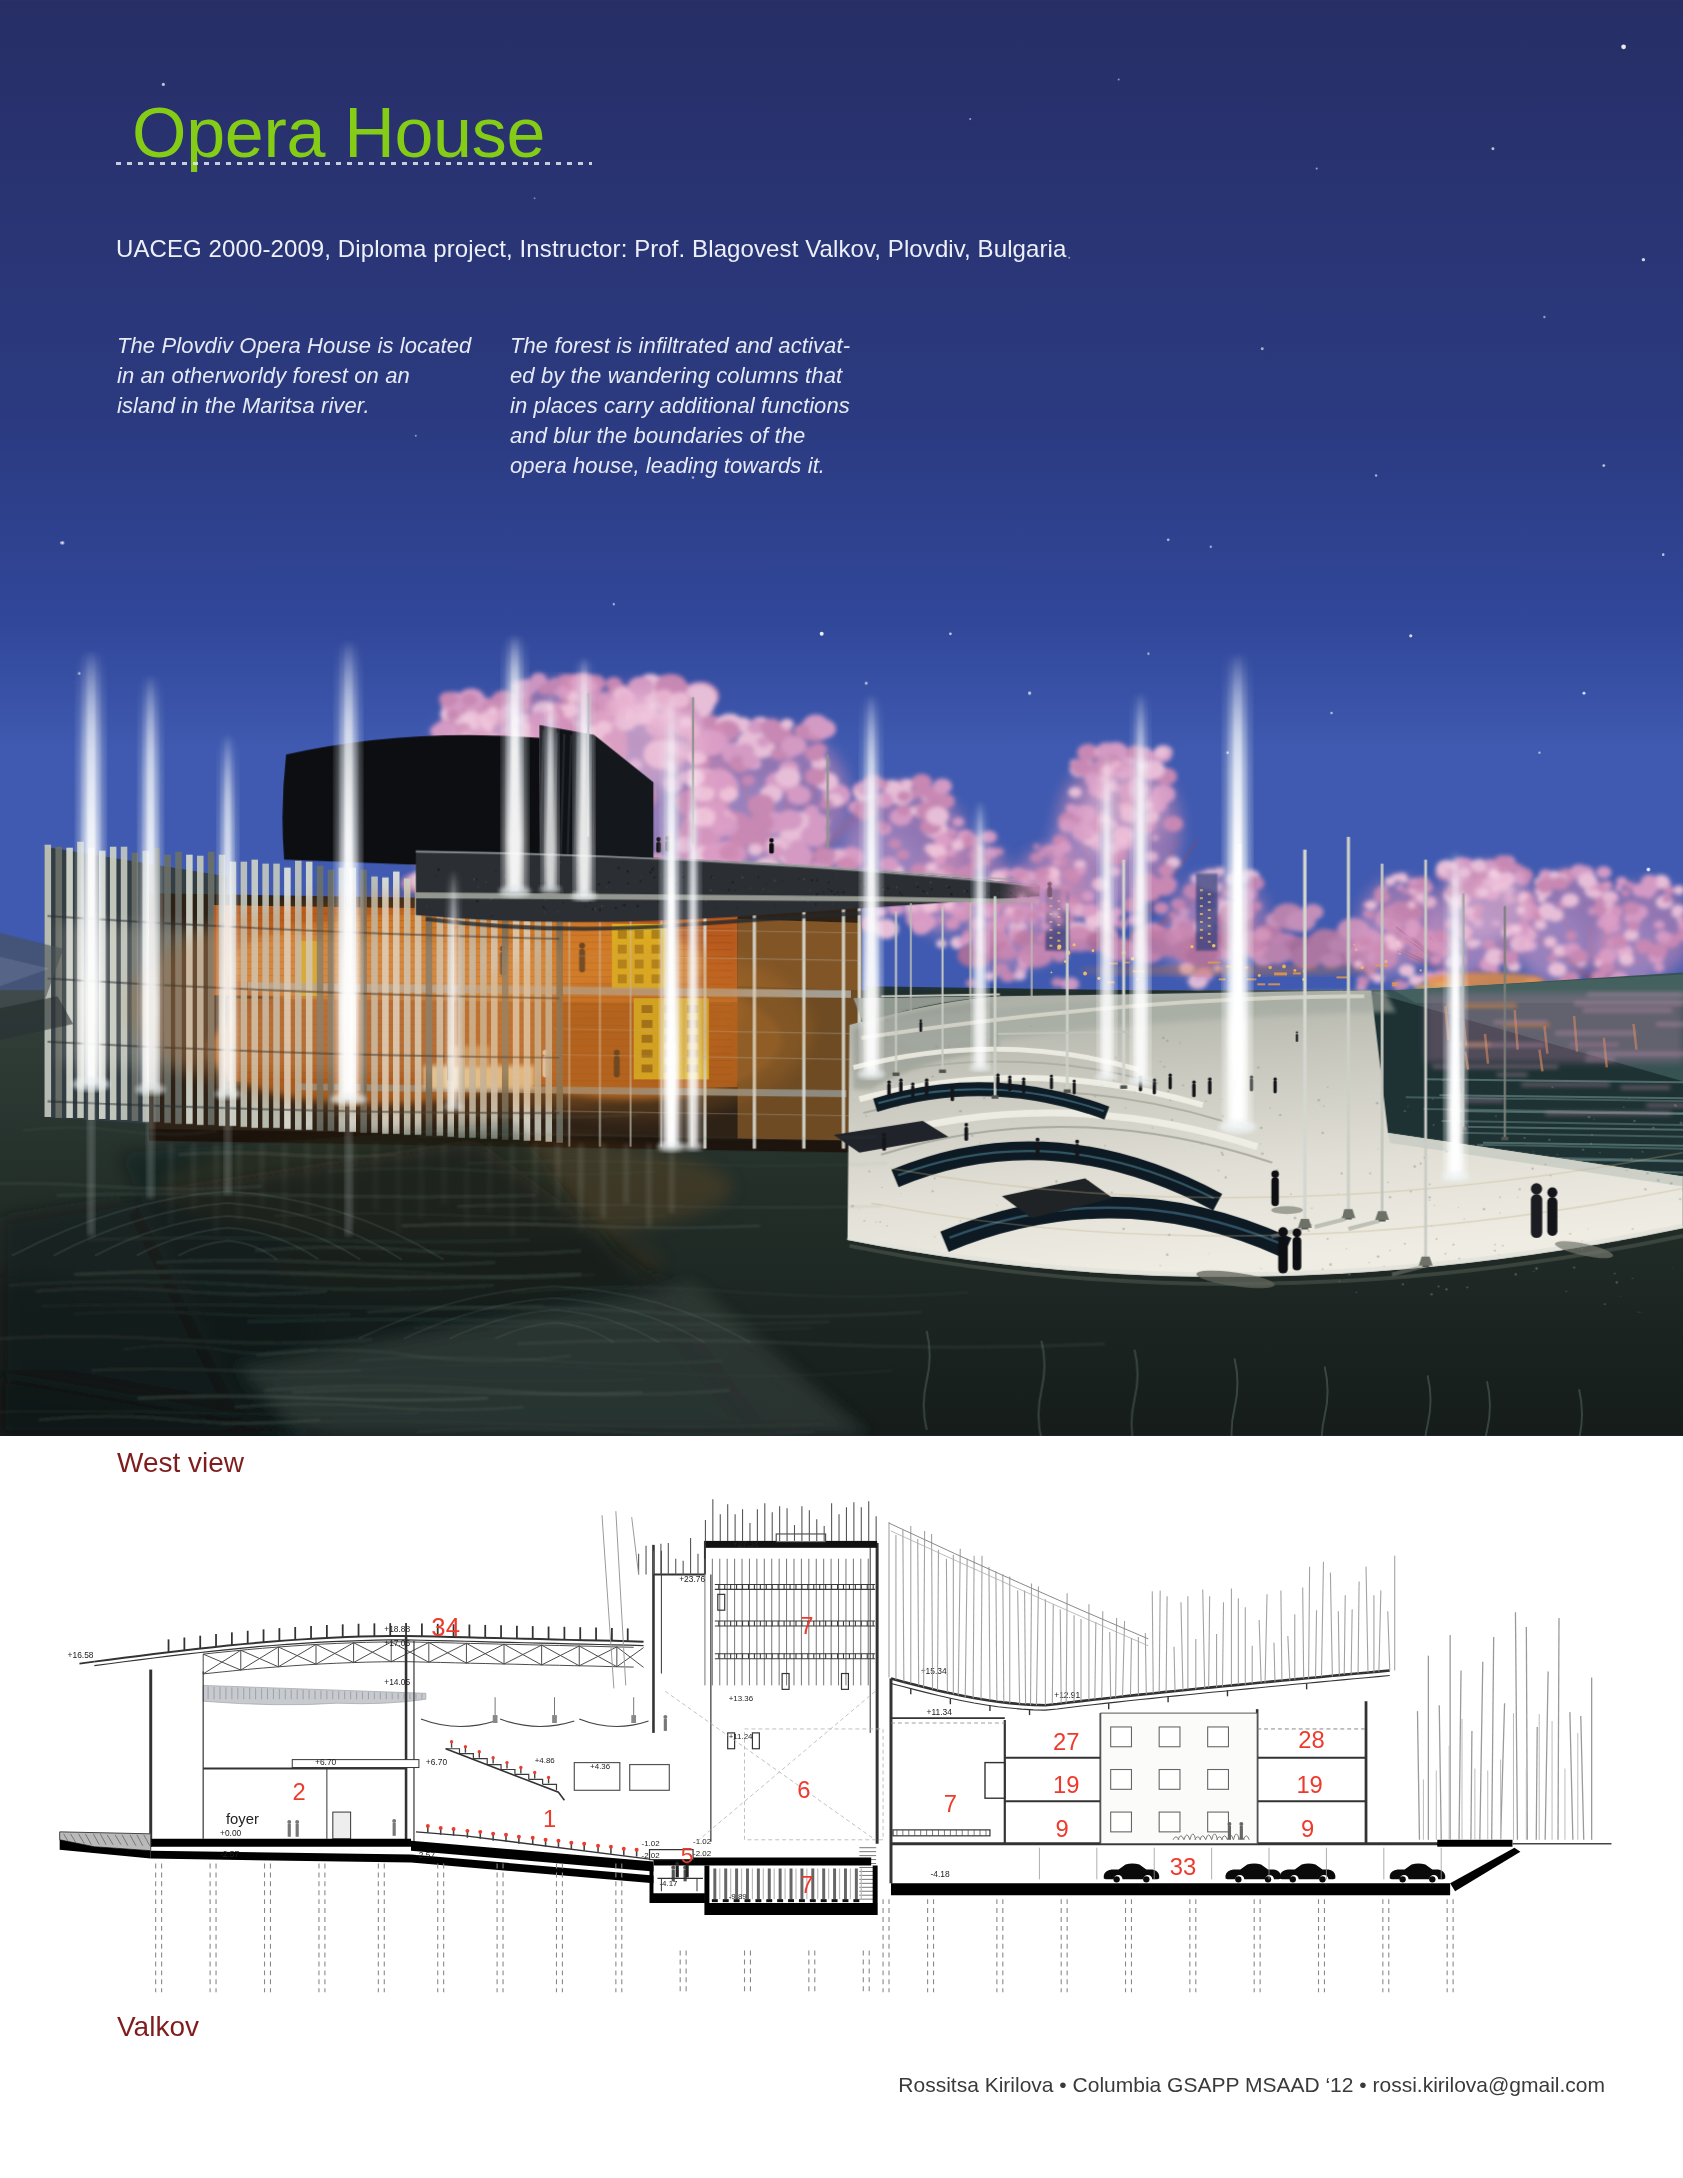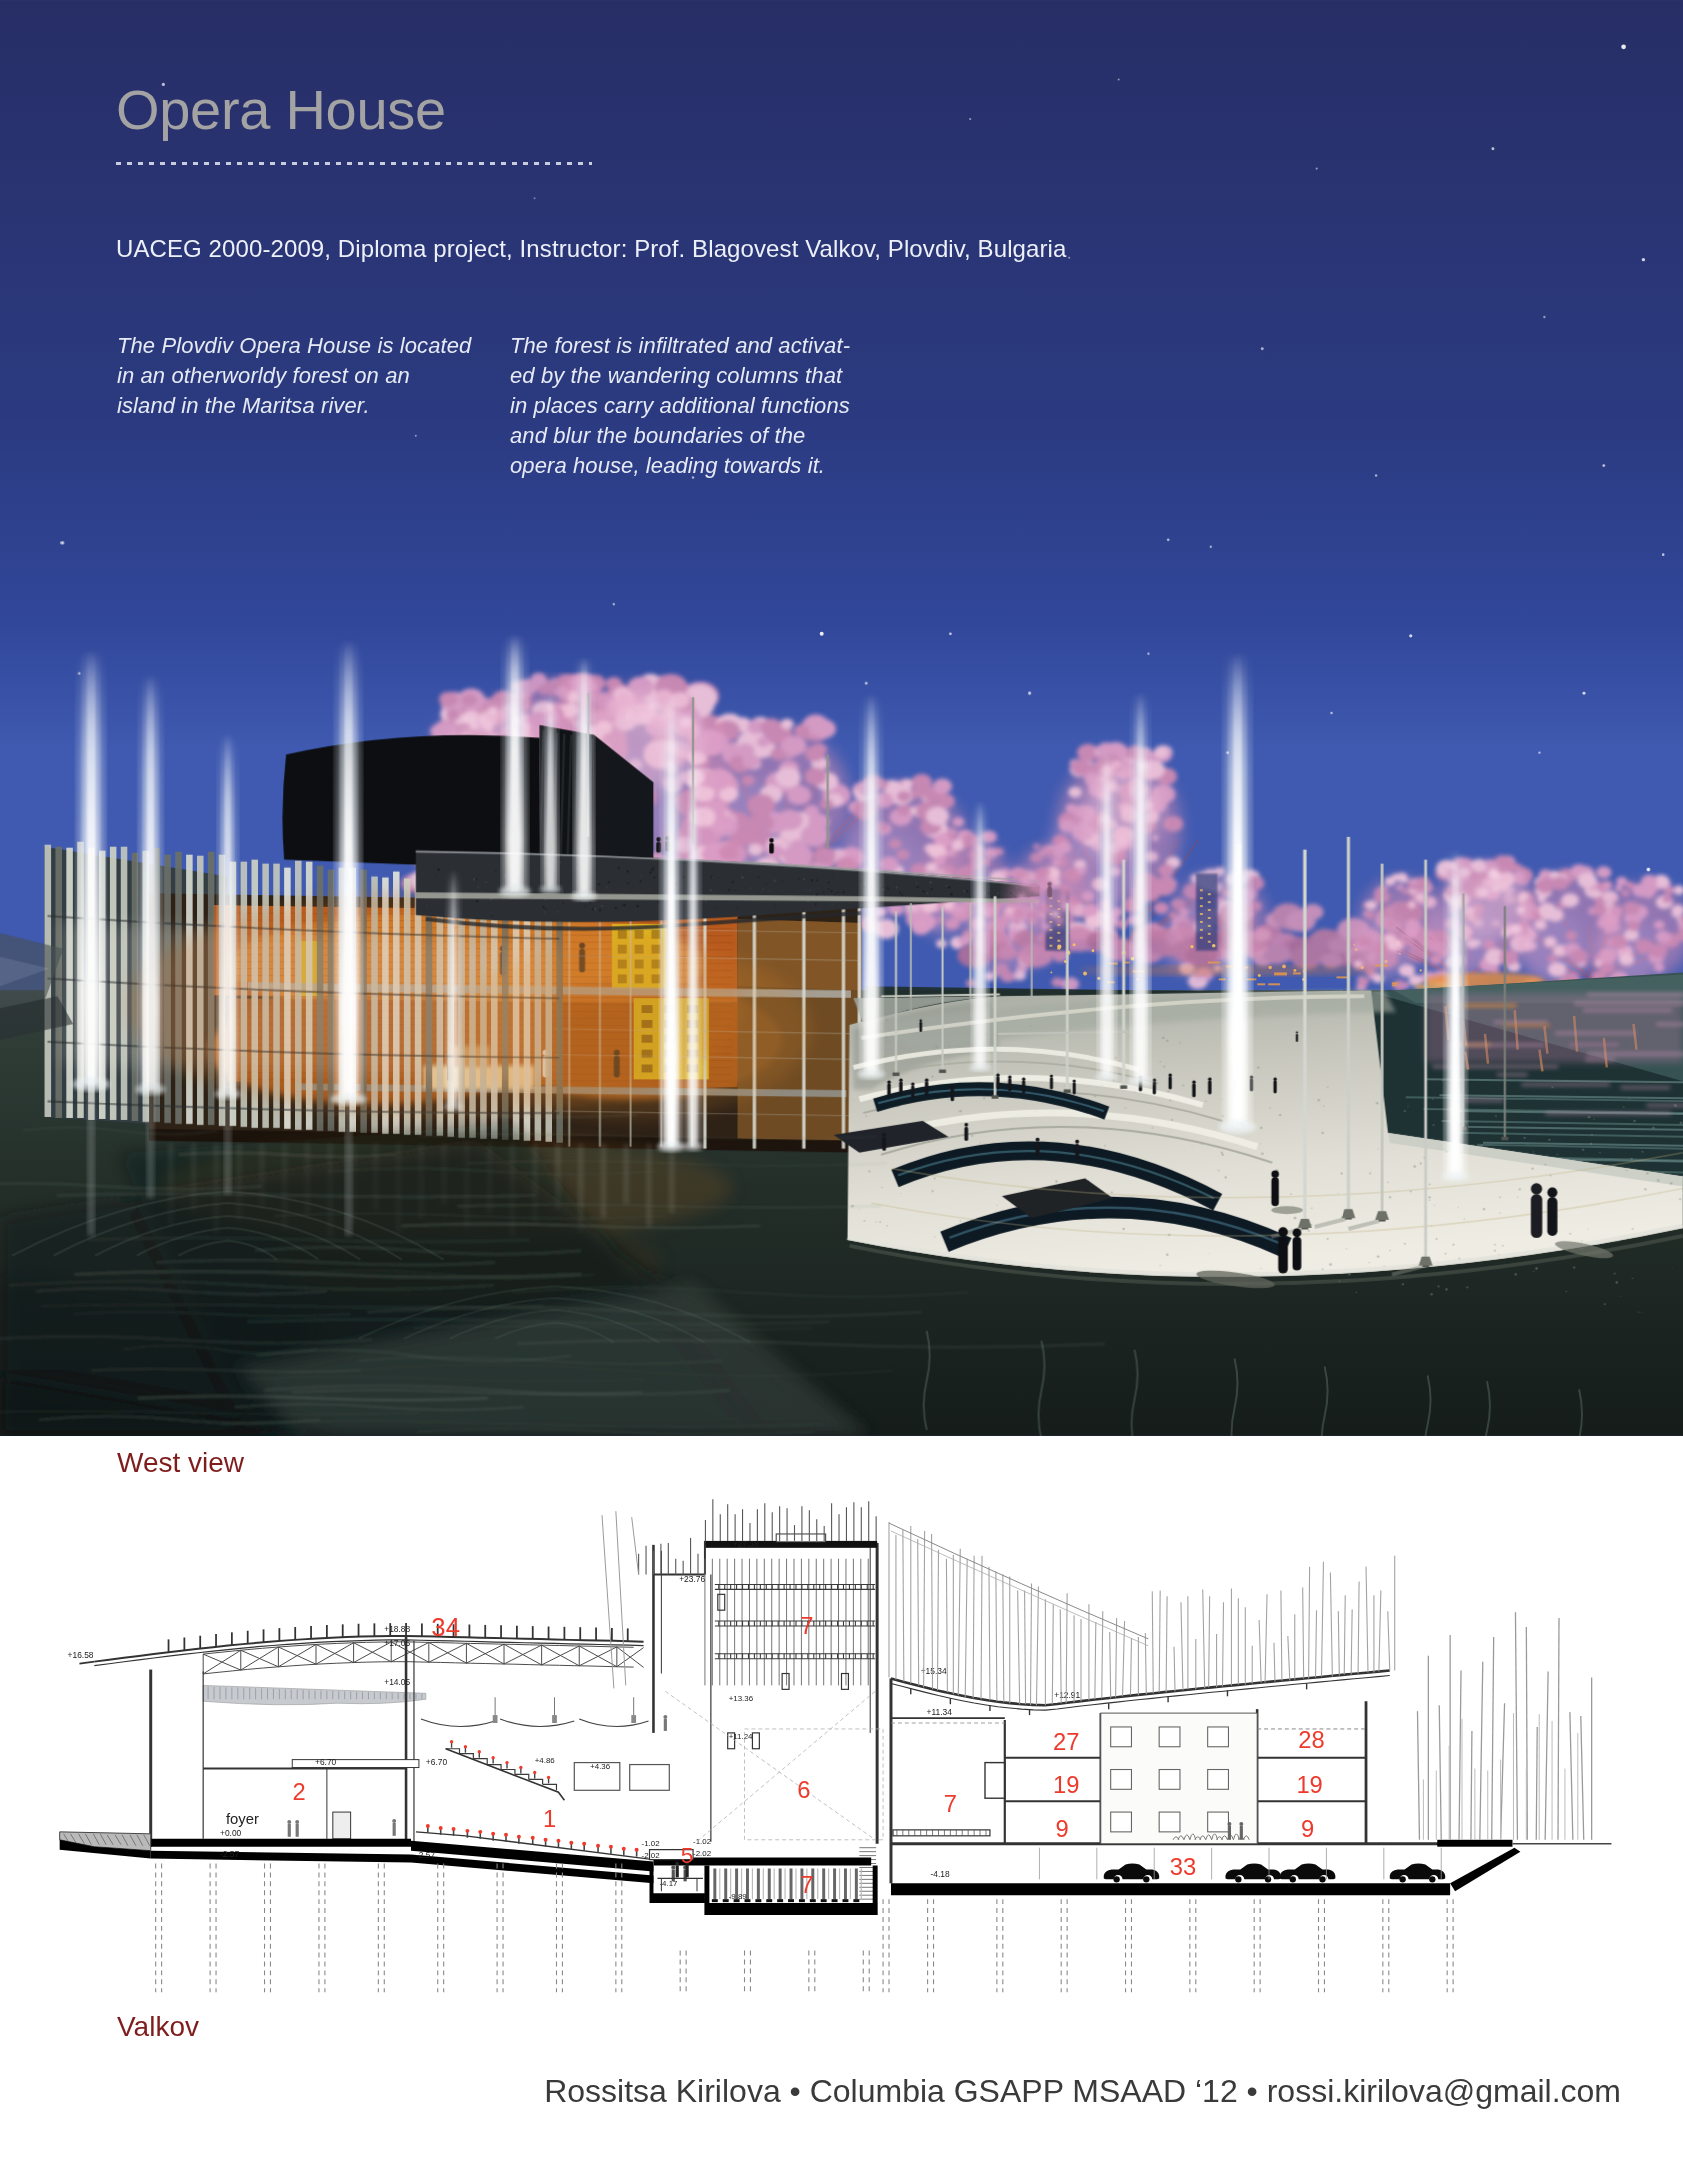--- a/index.html
+++ b/index.html
@@ -1,29 +1,29 @@
 <!DOCTYPE html>
 <html><head>
 <meta charset="utf-8">
 <style>
 html,body{margin:0;padding:0;background:#ffffff;}
 body{width:1683px;height:2178px;position:relative;font-family:"Liberation Sans",sans-serif;overflow:hidden;}
 .hero{position:absolute;left:0;top:0;width:1683px;height:1436px;background:#2b3778;overflow:hidden;}
 .hero svg{position:absolute;left:0;top:0;}
-h1.title{position:absolute;left:116px;top:77px;margin:0;color:#a3a3a3;font-size:56px;font-weight:400;letter-spacing:-0.3px;}
+h1.title{position:absolute;left:116px;top:77px;margin:16px;color:#84cc16;font-size:70px;font-weight:400;letter-spacing:-0.3px;}
 .dash{position:absolute;left:116px;top:162px;width:476px;height:3px;background:repeating-linear-gradient(90deg,rgba(228,232,241,0.85) 0 5px,transparent 5px 11px);}
 .subtitle{position:absolute;left:116px;top:235px;color:#edf0f8;font-size:24px;letter-spacing:0.1px;}
 .col{position:absolute;top:331px;color:#e6eaf5;font-size:22px;font-style:italic;line-height:30px;letter-spacing:0.1px;}
 .col p{margin:0 0 36px 0;}
 .col1{left:117px;width:426px;}
 .col2{left:510px;width:426px;}
 .cap{position:absolute;color:#7f1d1d;font-size:28px;}
 .westview{left:117px;top:1447px;}
 .seclabel{left:117px;top:2011px;}
-.footer{position:absolute;right:62px;top:2073px;color:#3a3a3a;font-size:32px;}
+.footer{position:absolute;right:78px;top:2073px;color:#3a3a3a;font-size:21px;}
 </style>
 </head>
 <body>
 <div class="hero">
 <svg width="1683" height="1436" viewBox="0 0 1700 1450" xmlns="http://www.w3.org/2000/svg">
   <defs>
     <linearGradient id="sky" x1="0" y1="0" x2="0" y2="1">
       <stop offset="0" stop-color="#272e66"></stop>
       <stop offset="0.40" stop-color="#2b3a80"></stop>
       <stop offset="0.60" stop-color="#31479a"></stop>

